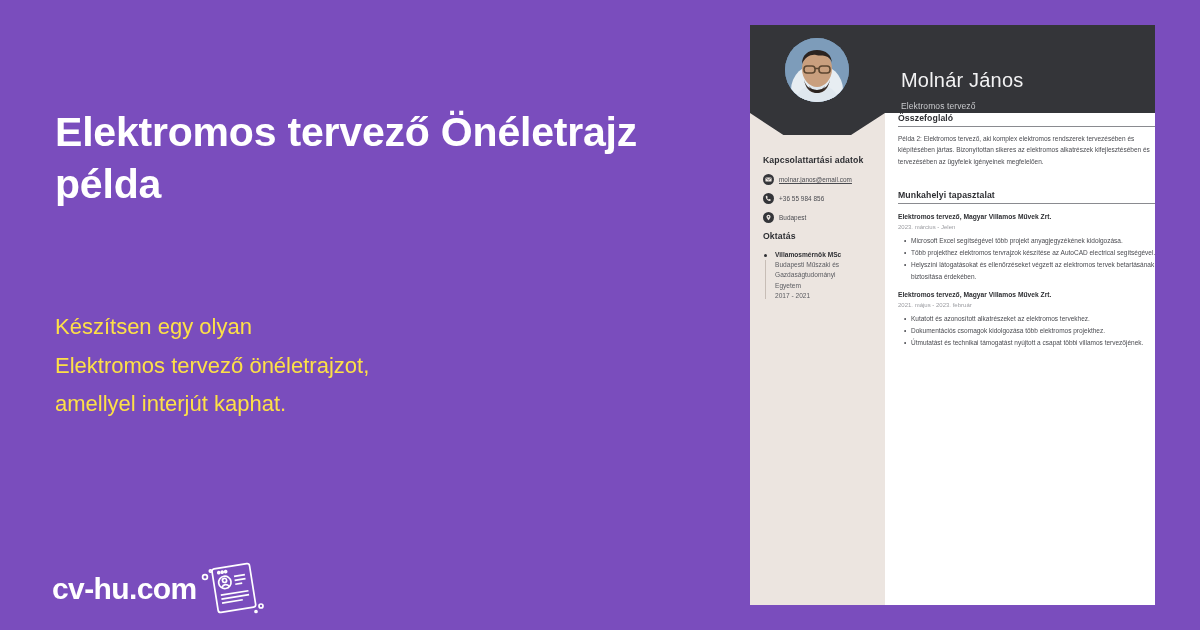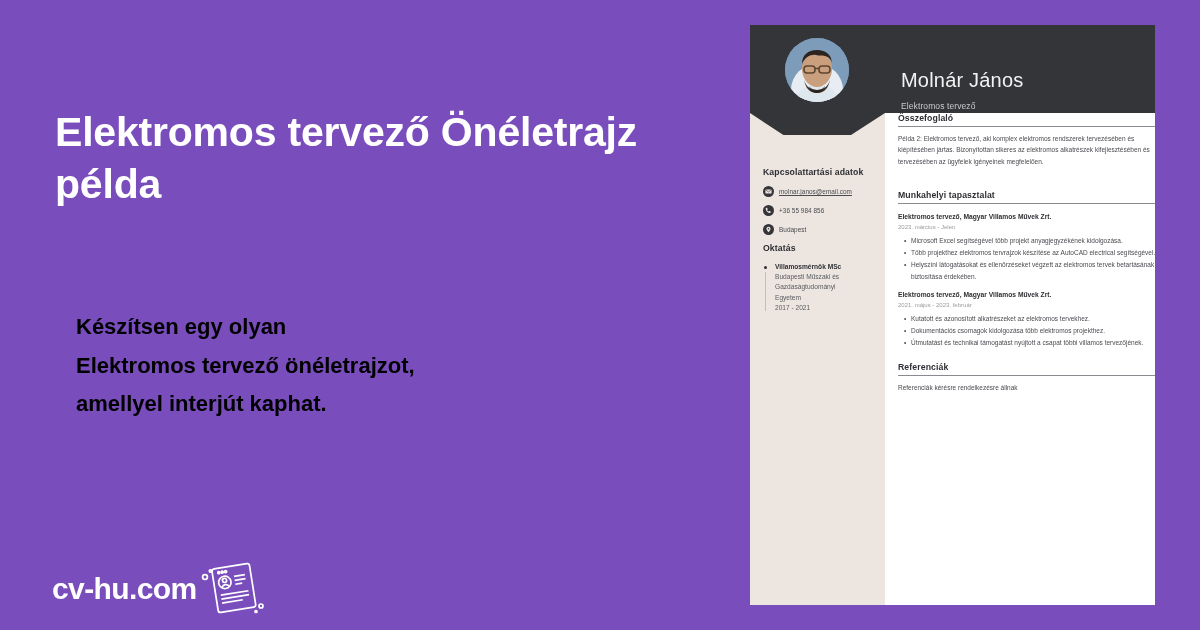--- a/index.html
+++ b/index.html
@@ -24,25 +24,24 @@
     color: #ffffff;
     font-size: 41px;
     font-weight: bold;
     line-height: 1.28;
     letter-spacing: -0.2px;
   }
   .promo-sub {
     position: absolute;
     left: 55px; top: 300px;
     width: 620px;
-    color: #000000;
+    color: #fde047;
     font-size: 22px;
-    font-weight: bold;
+    font-weight: normal;
     line-height: 1.75;
-    margin-left: 21px;
   }
   .promo-sub span { display: block; }
 
   
   .logo {
     position: absolute;
     left: 52px; top: 552px;
     display: flex;
     align-items: center;
     gap: 4px;
@@ -98,21 +97,21 @@
     margin-top: 9px;
     letter-spacing: 0.1px;
   }
 
   
   .cv-side {
     position: absolute;
     left: 0; top: 0;
     width: 135px; height: 580px;
     background: #ece5e0;
-    padding: 12px 13px;
+    padding: 0 13px;
     z-index: 1;
   }
   .side-block { margin-top: 0; }
   .side-h {
     font-size: 8.7px;
     font-weight: bold;
     color: #2e2f33;
     letter-spacing: 0.1px;
   }
   .contact-list { margin-top: 9px; }
@@ -346,24 +345,20 @@
         <div class="job-title">Elektromos tervező, Magyar Villamos Művek Zrt.</div>
         <div class="job-date">2021. május - 2023. február</div>
         <ul class="job-ul">
           <li>Kutatott és azonosított alkatrészeket az elektromos tervekhez.</li>
           <li>Dokumentációs csomagok kidolgozása több elektromos projekthez.</li>
           <li>Útmutatást és technikai támogatást nyújtott a csapat többi villamos tervezőjének.</li>
         </ul>
       </div>
     </div>
 
-    <div class="sec-gap">
-      <div class="m-h">Referenciák</div>
-      <div class="m-body">Referenciák kérésre rendelkezésre állnak</div>
-    </div>
   </div>
 
   <div class="cv-head">
     <div class="avatar">
       <svg viewBox="0 0 64 64">
         <rect width="64" height="64" fill="#7d9cba"></rect>
         <circle cx="32" cy="52" r="26" fill="#e7edf2"></circle>
         <path d="M10 64c2-12 10-17 22-17s20 5 22 17z" fill="#dfe7ee"></path>
         <path d="M32 14c10 0 15 7 15 17s-7 18-15 18-15-8-15-18S22 14 32 14z" fill="#c99f7e"></path>
         <path d="M17 26c0-9 6-14 15-14s15 5 15 14c0-4-3-7-7-8-3-1-6 0-9-1-5-1-11 2-14 9z" fill="#2b2320"></path>

